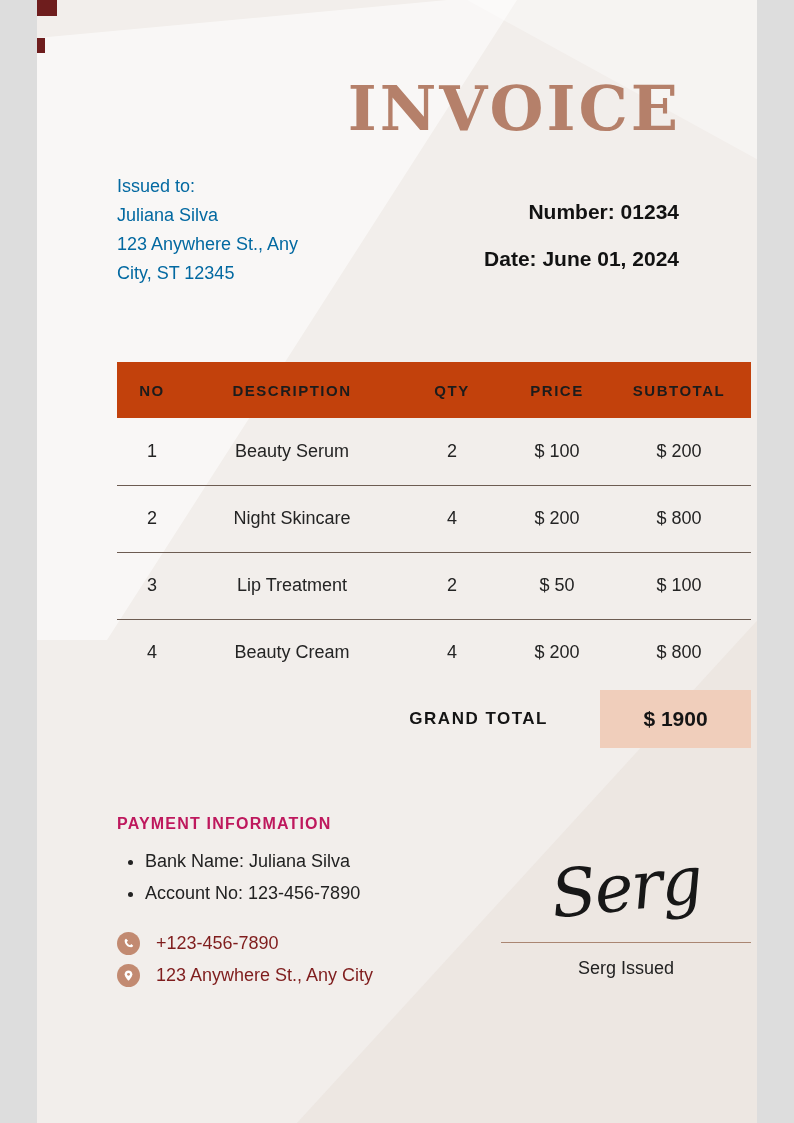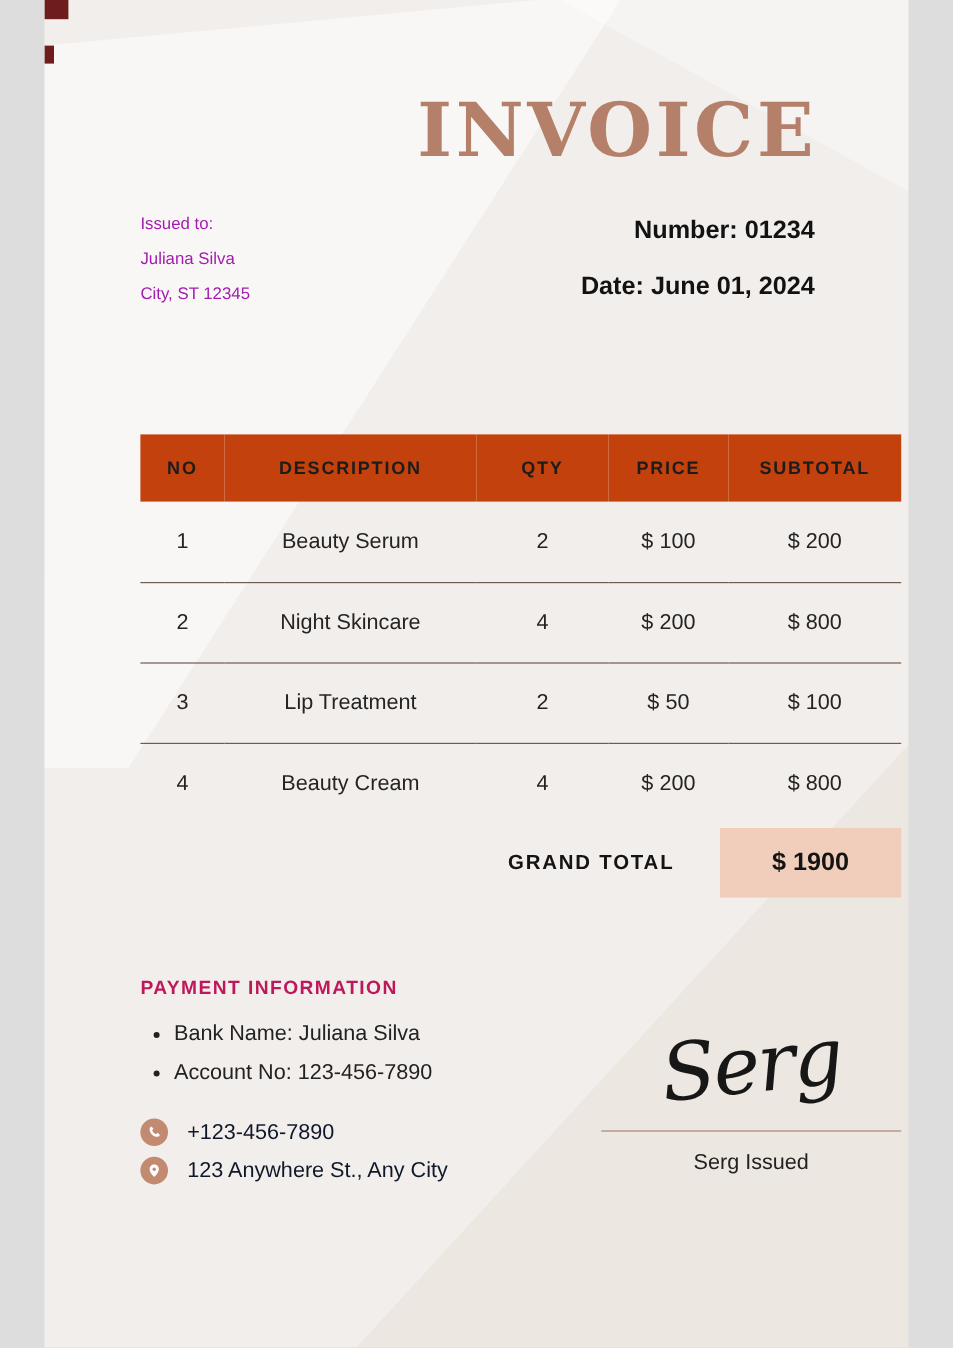--- a/index.html
+++ b/index.html
@@ -45,29 +45,29 @@
     font-weight: 700;
     font-size: 62px;
     letter-spacing: 3px;
     color: #b5806a;
   }
 
   
   .issued {
     position: absolute;
     left: 80px; top: 172px;
-    font-size: 14px;
+    font-size: 18px;
     line-height: 29px;
-    color: #a21caf;
+    color: #0369a1;
   }
 
   
   .numdate {
     position: absolute;
-    right: 78px; top: 168px;
+    right: 78px; top: 188px;
     text-align: right;
     font-size: 21px;
     font-weight: 700;
     color: #121212;
   }
   .numdate .line { line-height: 47px; }
 
   
   table.items {
     position: absolute;
@@ -100,21 +100,21 @@
   table.items tbody tr:last-child td { border-bottom: none; }
 
   
   .grand-total-row {
     position: absolute;
     left: 80px; top: 690px;
     width: 634px;
     display: flex;
     justify-content: flex-end;
     align-items: center;
-    gap: 38px;
+    gap: 52px;
   }
   .grand-total-label {
     font-size: 17px;
     font-weight: 700;
     letter-spacing: 1.5px;
     color: #141414;
   }
   .grand-total-box {
     width: 151px;
     height: 58px;
@@ -159,21 +159,21 @@
   }
   .contact-icon {
     width: 23px; height: 23px;
     border-radius: 50%;
     background: #c28a71;
     display: inline-flex;
     align-items: center;
     justify-content: center;
     flex: 0 0 auto;
   }
-  .contact-text { font-size: 18px; color: #0f172a; }
+  .contact-text { font-size: 18px; color: #7f1d1d; }
 
   
   .signature {
     position: absolute;
     left: 464px; top: 838px;
     width: 250px;
     text-align: center;
   }
   .signature-script {
     font-family: "DejaVu Serif", "Liberation Serif", serif;
@@ -204,20 +204,21 @@
   <div class="bg-shape bg-s2"></div>
   <div class="bg-shape bg-s3"></div>
   <div class="corner-mark corner-m1"></div>
   <div class="corner-mark corner-m2"></div>
 
   <h1 class="title">INVOICE</h1>
 
   <div class="issued">
     <div>Issued to:</div>
     <div>Juliana Silva</div>
+    <div>123 Anywhere St., Any</div>
     <div>City, ST 12345</div>
   </div>
 
   <div class="numdate">
     <div class="line">Number: 01234</div>
     <div class="line">Date: June 01, 2024</div>
   </div>
 
   <table class="items">
     <colgroup>

